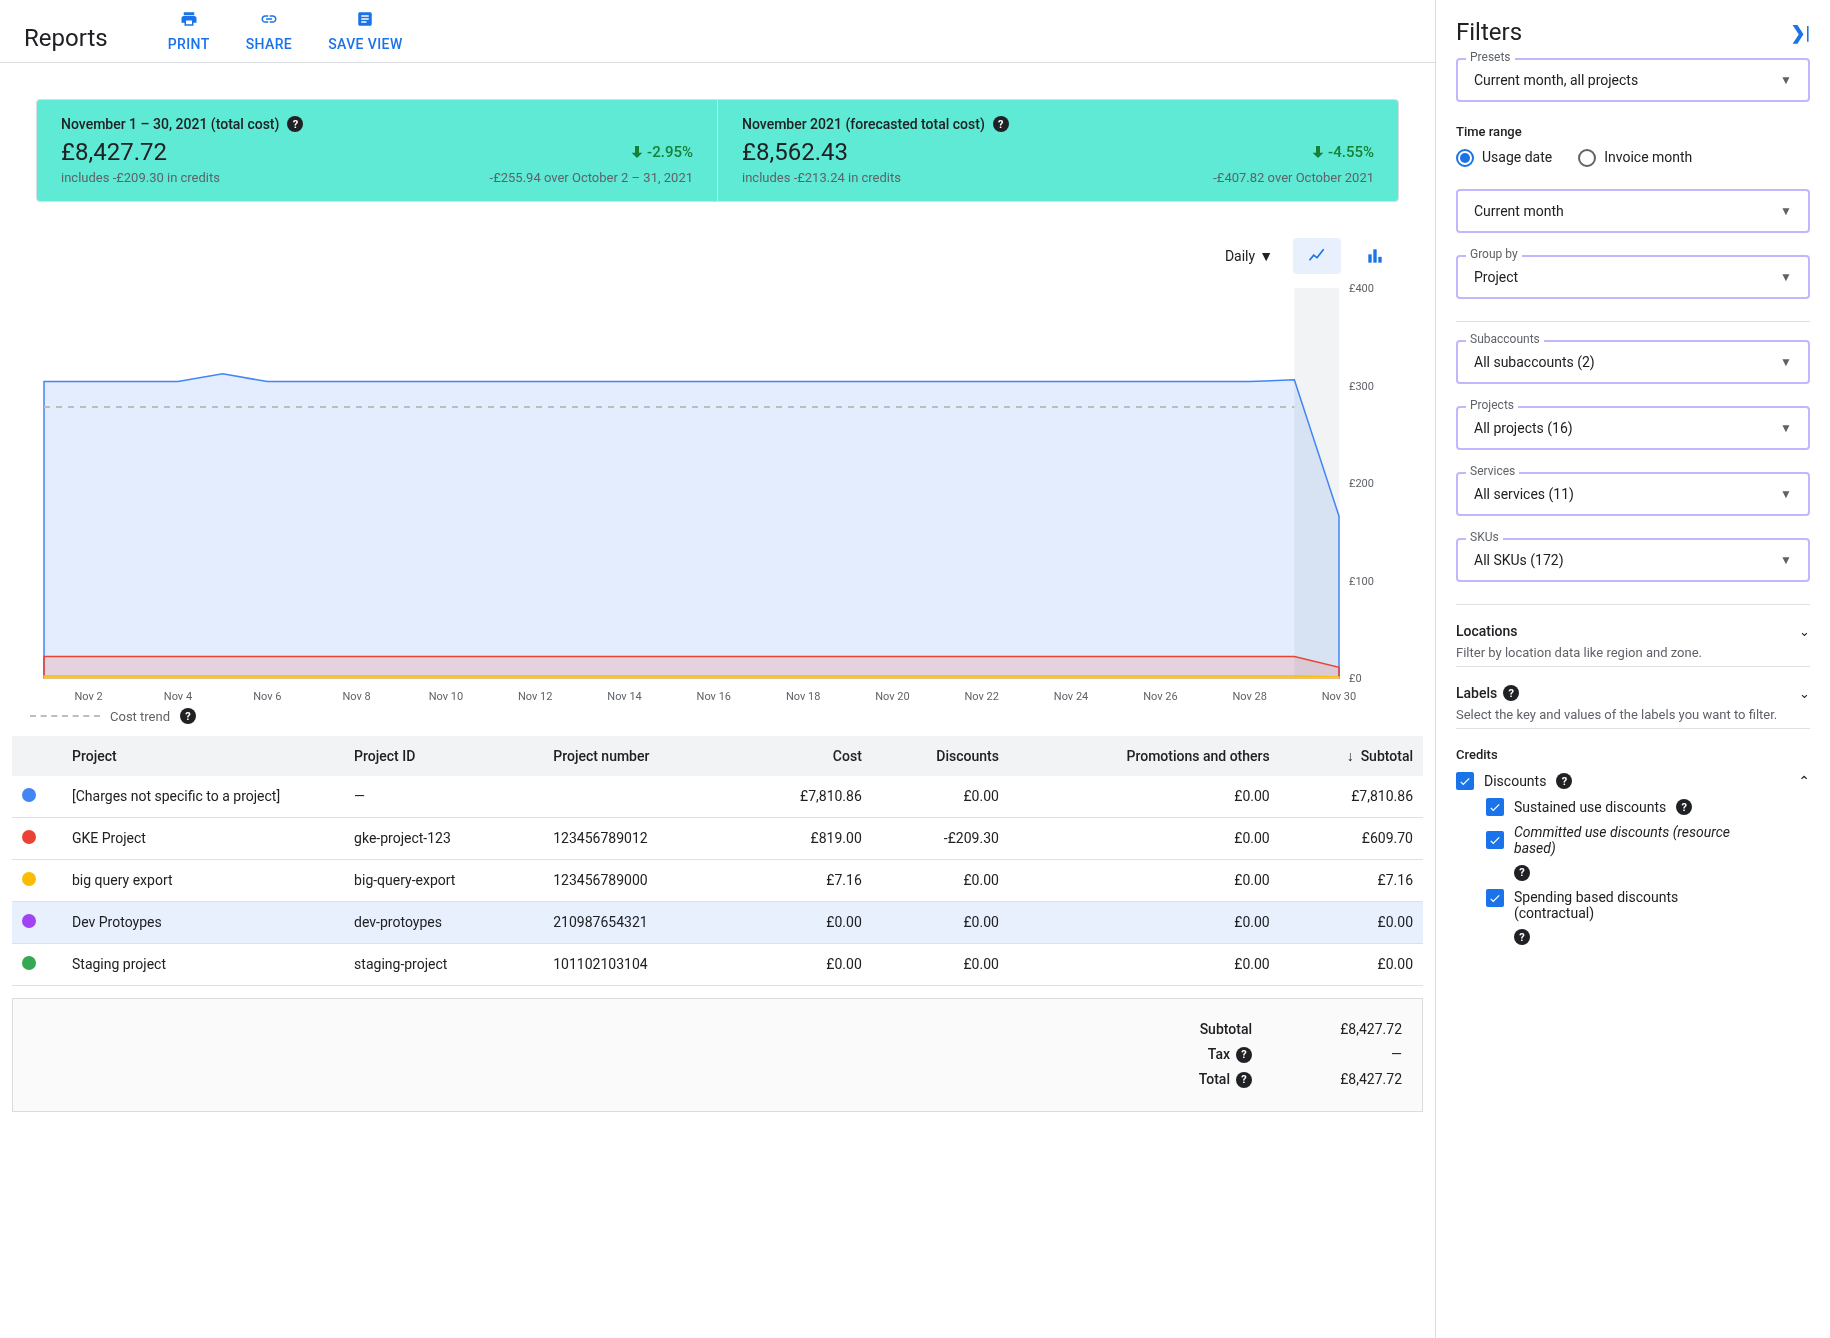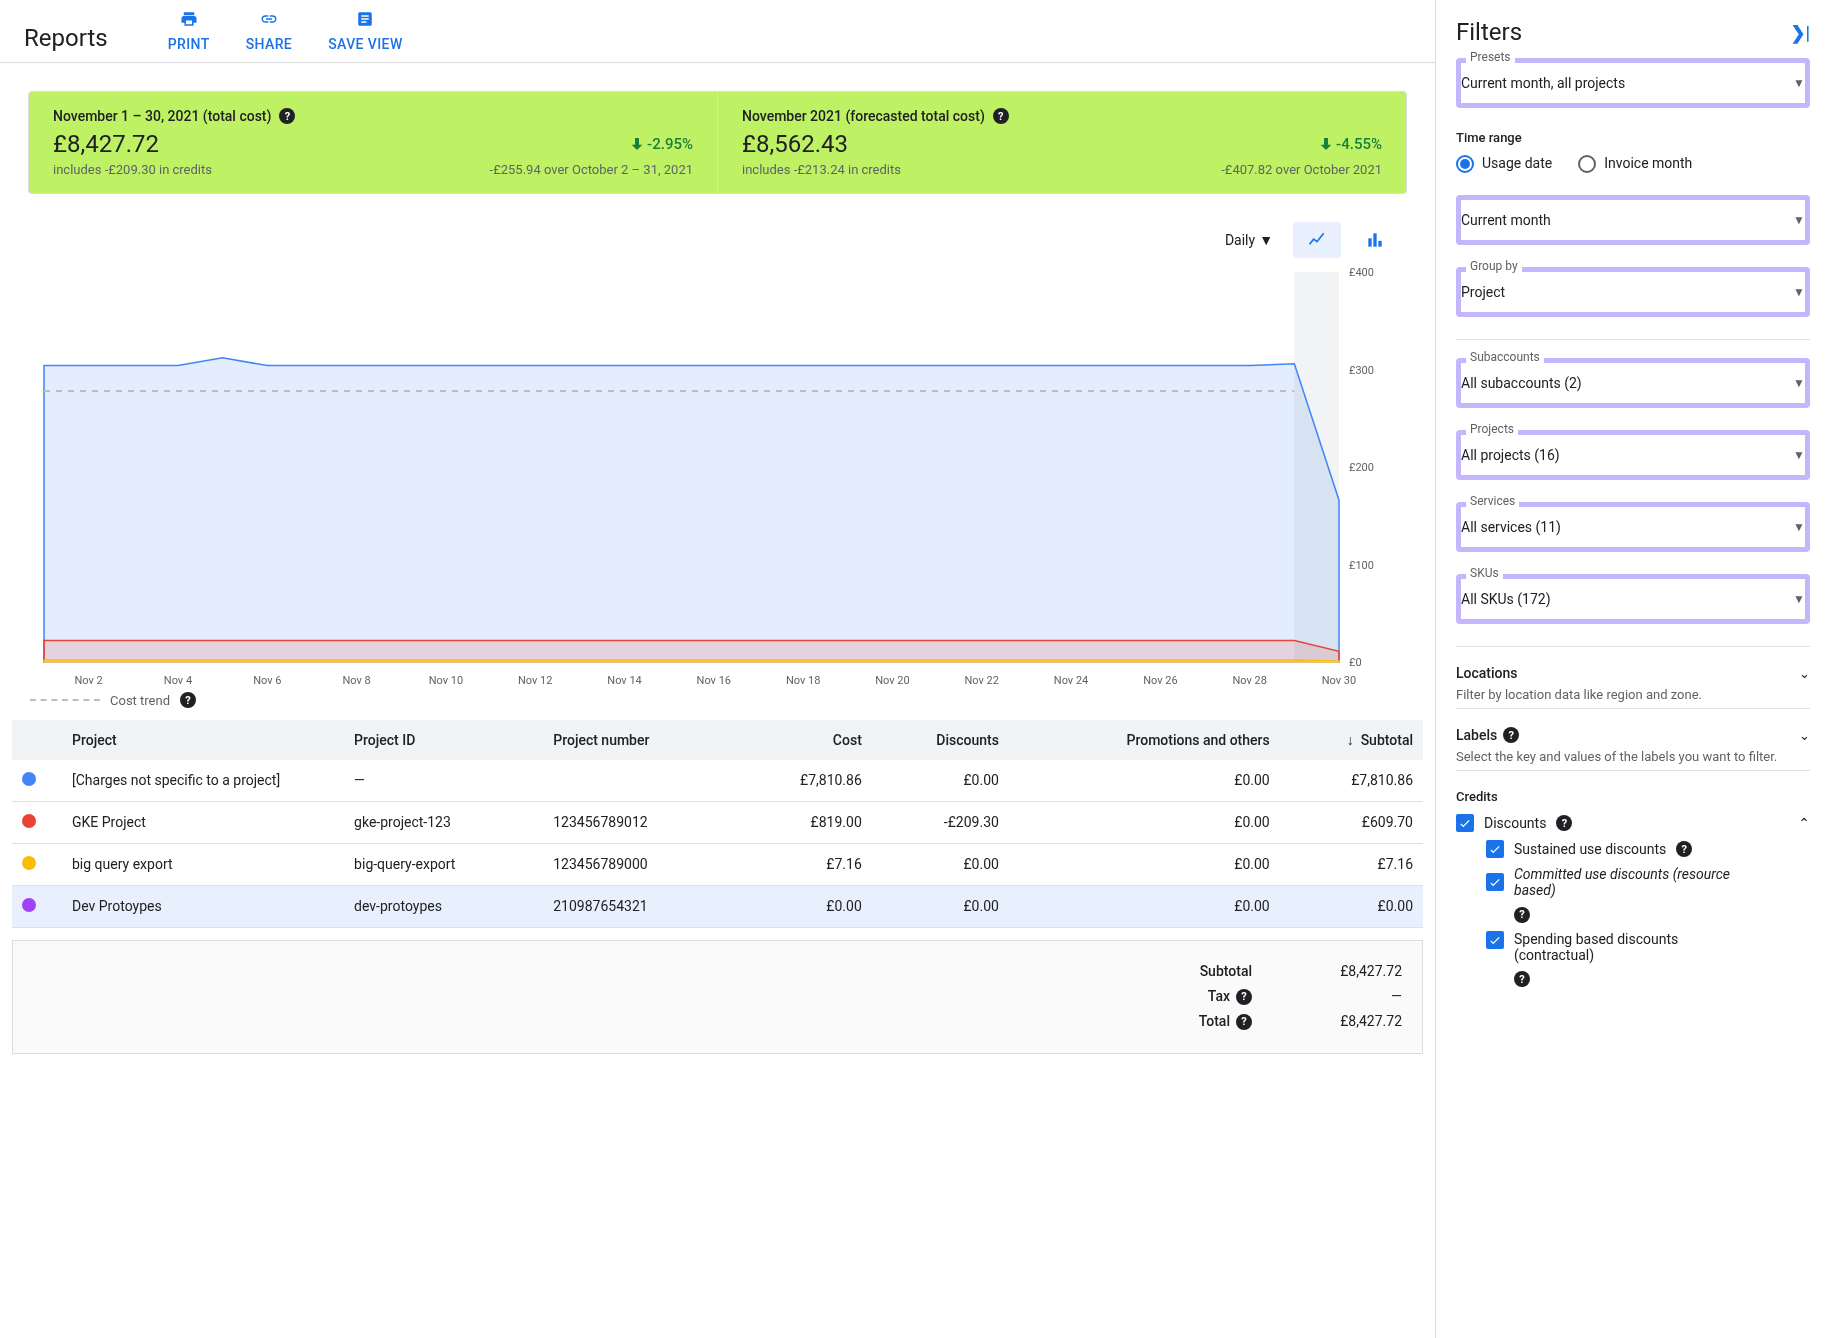--- a/index.html
+++ b/index.html
@@ -7,21 +7,21 @@
   .top { display: flex; height: 100%; }
   .main-col { flex: 1; border-right: 1px solid #dadce0; overflow: hidden; }
   .side-col { width: 394px; padding: 18px 20px; overflow: hidden; position: relative;}
   
   .main-header { display:flex; align-items:flex-end; padding: 10px 24px; border-bottom: 1px solid #dadce0; }
   .main-header h1 { font-size: 24px; font-weight: 400; color:#202124; }
   .header-actions { display:flex; gap: 36px; margin-left: 60px; }
   .hdr-btn { display:flex; align-items:center; gap:8px; color:#1a73e8; font-weight:500; font-size:14px; letter-spacing:.4px; cursor:pointer;flex-direction:column; }
   .hdr-btn svg { fill:#1a73e8; width:18px; height:18px; }
   
-  .cards { display:flex; gap:0; margin: 28px; border:1px solid #dadce0; border-radius:4px; background:#bef264; overflow:hidden;}
+  .cards { display:flex; gap:0; margin: 36px; border:1px solid #dadce0; border-radius:4px; background:#5eead4; overflow:hidden;}
   .card { flex:1; padding:16px 24px; }
   .card + .card { border-left:1px solid #dadce0; }
   .card-title { font-size:14px; font-weight:500; color:#202124; display:flex; align-items:center; gap:8px;}
   .help-icon { width:16px;height:16px;border-radius:50%;background:#202124;color:#fff;display:inline-flex;align-items:center;justify-content:center;font-size:11px;font-weight:bold;}
   .card-row2 { display:flex; justify-content:space-between; align-items:baseline; margin-top:6px;}
   .card-amount { font-size:24px; font-weight:400; }
   .card-delta { color:#188038; font-size:15px; font-weight:500; display:flex; align-items:center; gap:2px;}
   .card-row3 { display:flex; justify-content:space-between; margin-top:4px; color:#5f6368; font-size:13px;}
   
   .chart-ctrl { display:flex; justify-content:flex-end; align-items:center; gap:20px; padding: 0 36px;}
@@ -47,21 +47,21 @@
   .totals { margin: 0 12px 20px 12px; border:1px solid #dadce0; background:#fafafa; padding:18px 20px; }
   .totals-row { display:flex; justify-content:flex-end; gap:40px; font-size:14px; line-height:1.8;}
   .totals-label { font-weight:500; text-align:right; min-width:80px; display:flex; align-items:center; justify-content:flex-end; gap:6px;}
   .totals-val { min-width:110px; text-align:right;}
   
   .side-header { display:flex; justify-content:space-between; align-items:center; margin-bottom:12px;}
   .side-header h2 { font-size:24px; font-weight:400; }
   .collapse-icon { color:#1a73e8; font-size:18px; cursor:pointer; font-weight:bold;}
   .field-group { position:relative; margin-bottom:22px; }
   .field-label { position:absolute; top:-8px; left:10px; background:#fff; padding:0 4px; font-size:12px; color:#5f6368; }
-  .select-box { border:5px solid #c4b5fd; border-radius:4px; padding:12px 0; display:flex; justify-content:space-between; align-items:center; cursor:pointer; font-size:14px;}
+  .select-box { border:2px solid #c4b5fd; border-radius:4px; padding:12px 16px; display:flex; justify-content:space-between; align-items:center; cursor:pointer; font-size:14px;}
   .select-box .caret { font-size:12px; color:#5f6368;}
   .section-label { font-size:13px; font-weight:500; color:#202124; margin-bottom:10px;}
   .radio-row { display:flex; gap:26px; margin-bottom:22px;}
   .radio { display:flex; gap:8px; font-size:14px; cursor:pointer;}
   .radio .r { width:18px;height:18px;border:2px solid #5f6368;border-radius:50%; position:relative;}
   .radio.checked .r { border-color:#1a73e8; }
   .radio.checked .r::after { content:""; width:10px;height:10px;background:#1a73e8;border-radius:50%;position:absolute;top:2px;left:2px;}
   .divider { border-top:1px solid #e0e0e0; margin:6px 0 18px 0;}
   .exp-row { display:flex; justify-content:space-between; align-items:center; cursor:pointer;}
   .exp-row h3 { font-size:14px; font-weight:500;}
@@ -246,20 +246,30 @@
           <tr class="selected">
             <td><span class="dot" style="background:#a142f4"></span></td>
             <td style="max-width:170px">Dev Protoypes</td>
             <td style="max-width:120px">dev-protoypes</td>
             <td>210987654321</td>
             <td class="num">£0.00</td>
             <td class="num">£0.00</td>
             <td class="num">£0.00</td>
             <td class="num">£0.00</td>
           </tr>
+          <tr>
+            <td><span class="dot" style="background:#34a853"></span></td>
+            <td style="max-width:170px">Staging project</td>
+            <td style="max-width:120px">staging-project</td>
+            <td>101102103104</td>
+            <td class="num">£0.00</td>
+            <td class="num">£0.00</td>
+            <td class="num">£0.00</td>
+            <td class="num">£0.00</td>
+          </tr>
         </tbody>
     </table>
 
     <div class="totals">
       <div class="totals-row">
         <span class="totals-label">Subtotal</span>
         <span class="totals-val">£8,427.72</span>
       </div>
       <div class="totals-row">
         <span class="totals-label">

